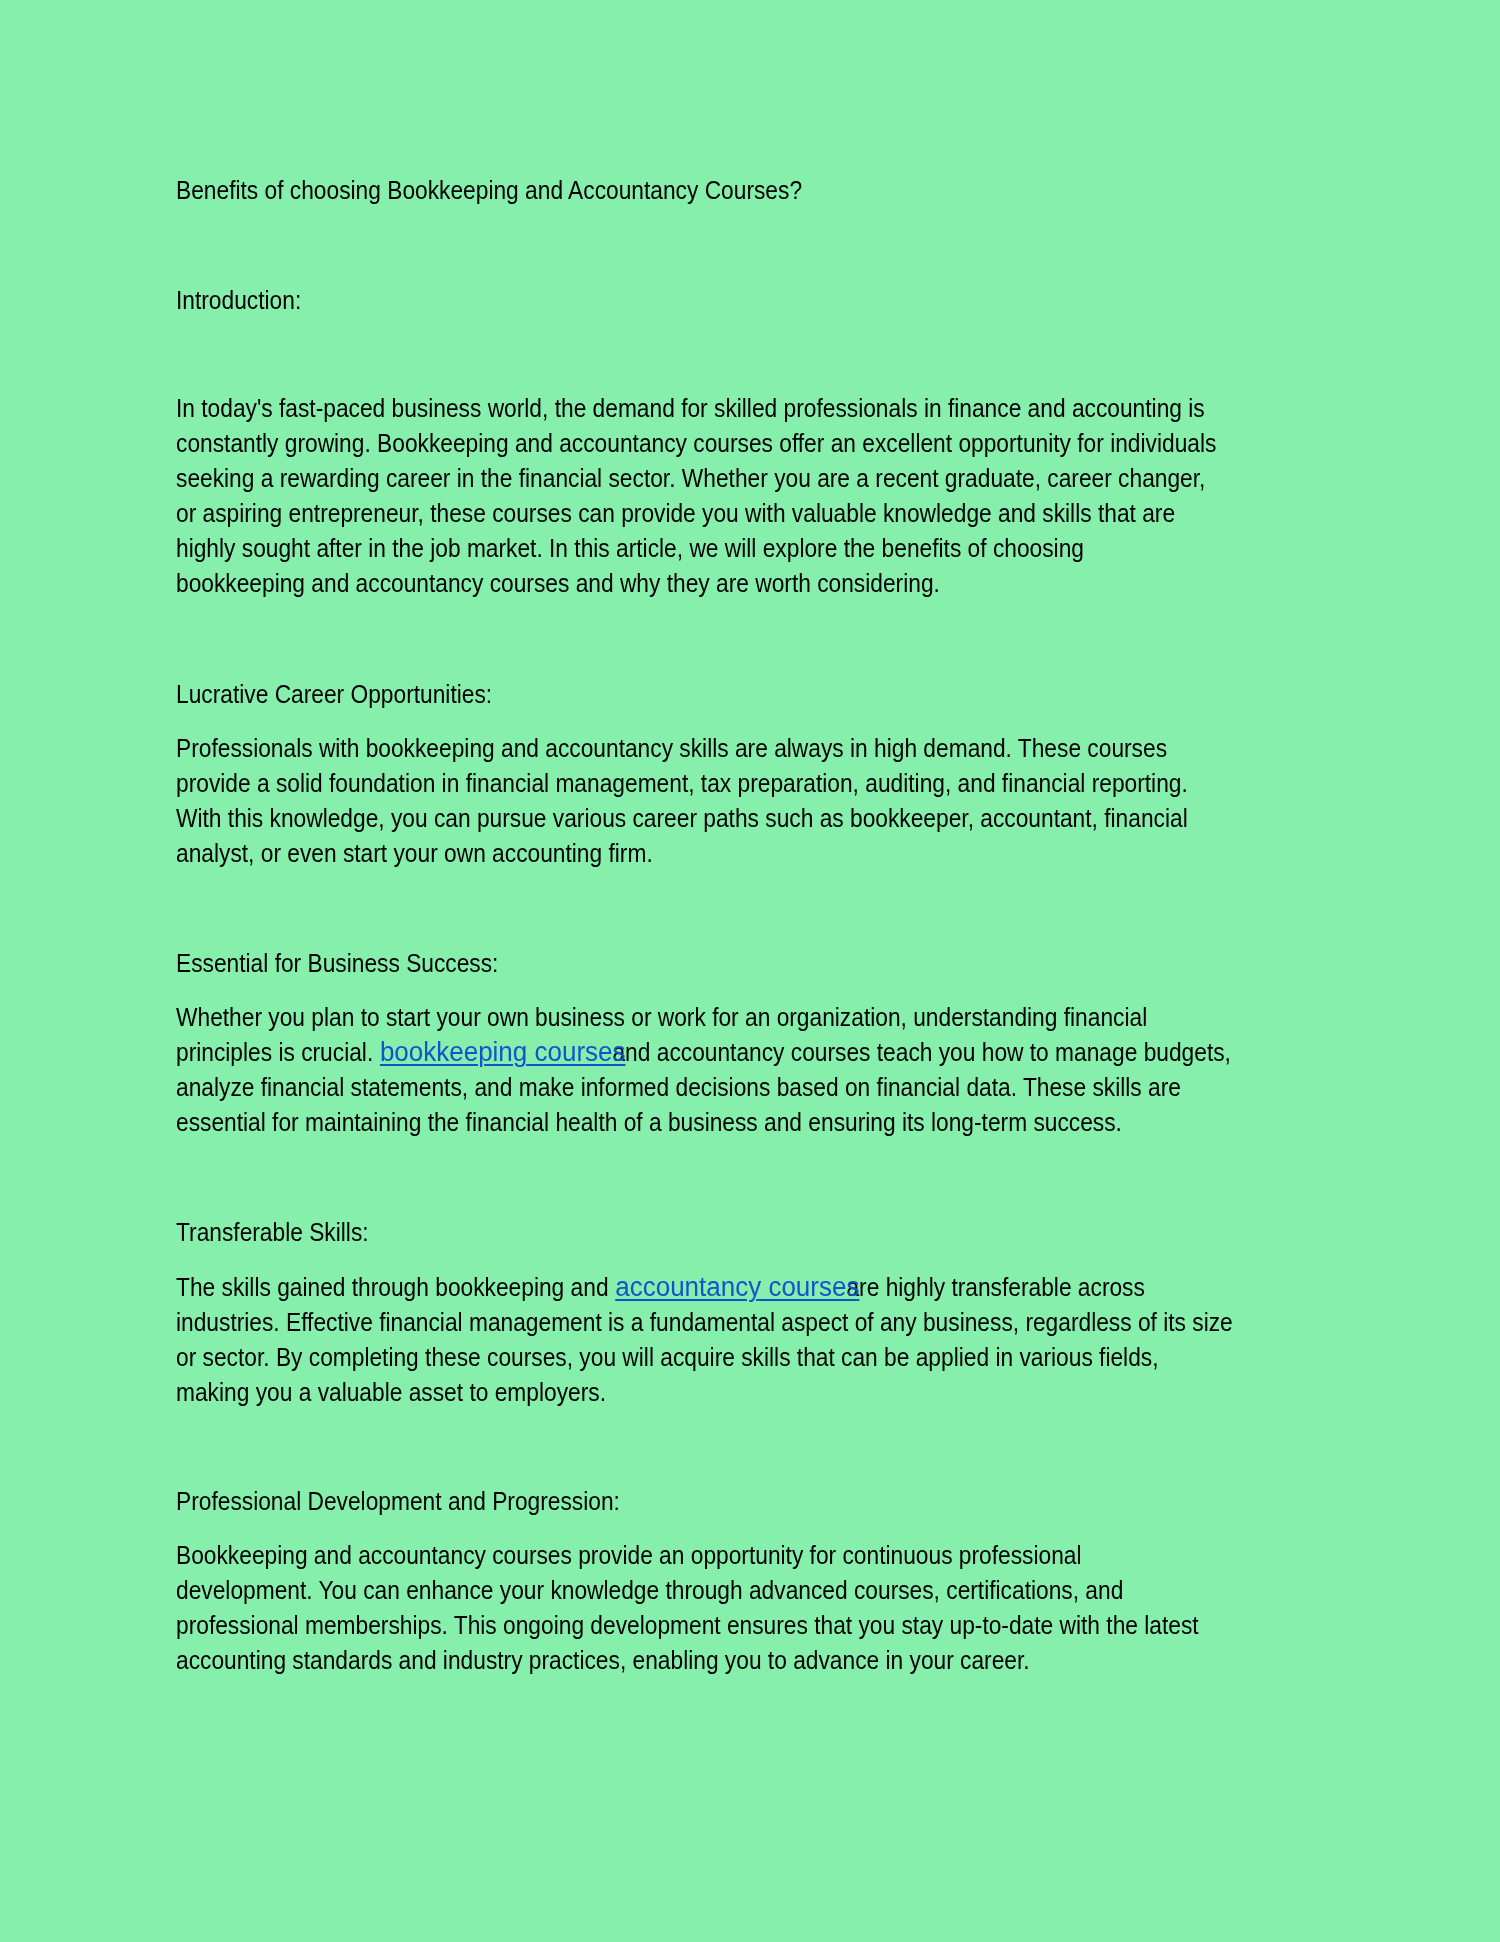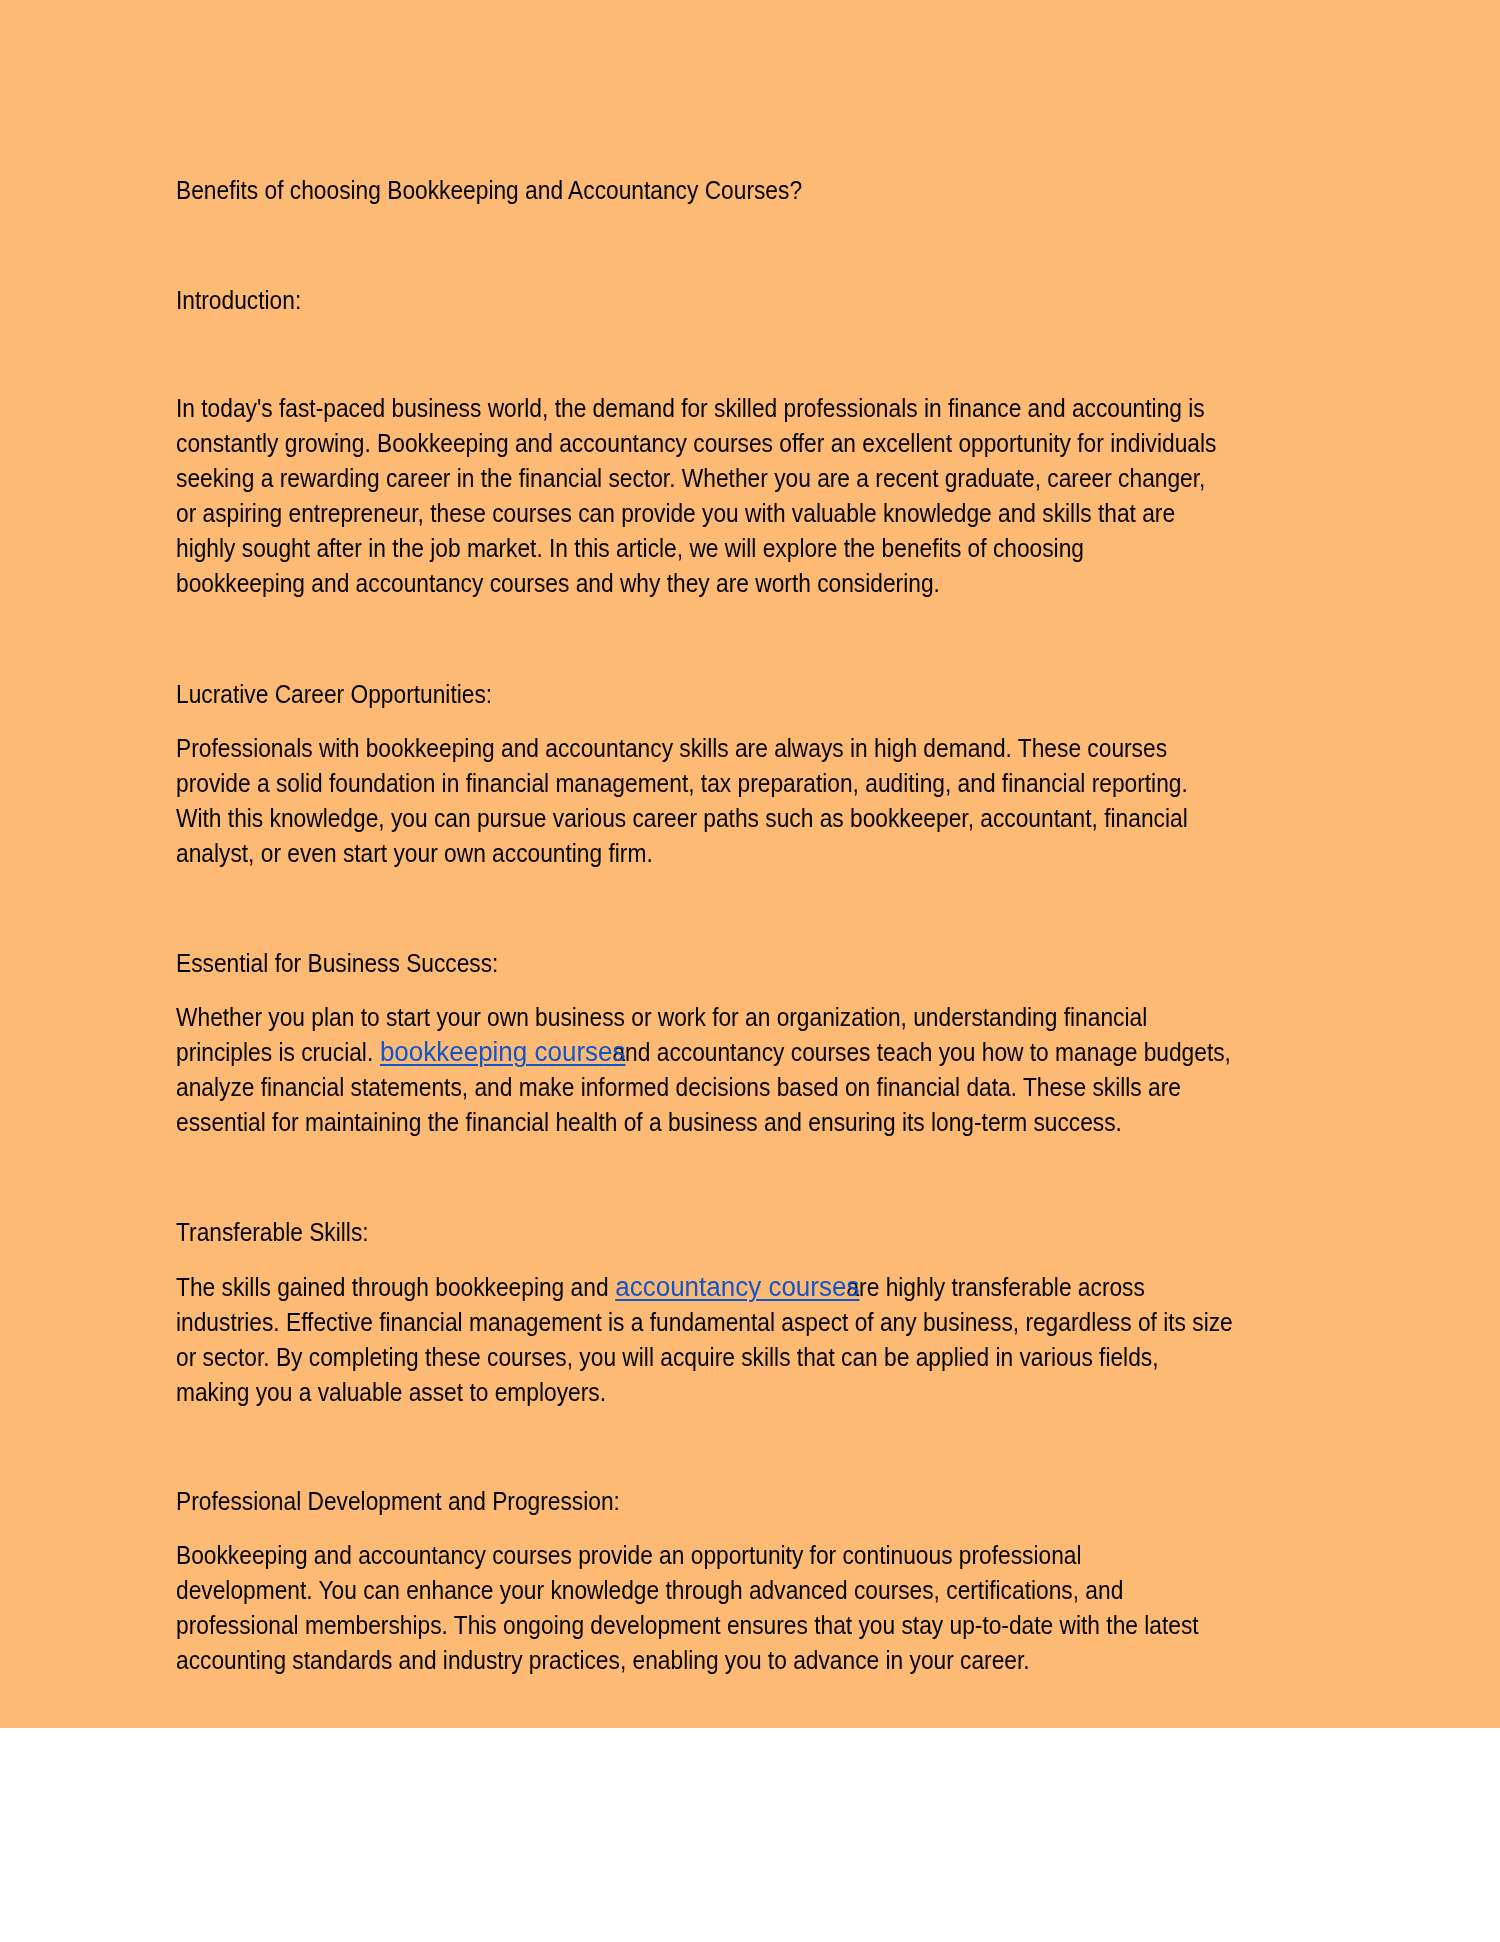--- a/index.html
+++ b/index.html
@@ -1,19 +1,19 @@
 <!DOCTYPE html>
 <html><head>
 <meta charset="utf-8">
 <style>
   html, body { margin: 0; padding: 0; background: #ffffff; }
   body { width: 1500px; height: 1942px; position: relative; overflow: hidden; }
   .page {
-    position: absolute; left: 0; top: 0; width: 1500px; height: 1728px;
-    background: #fdba74;
+    position: absolute; left: 0; top: 0; width: 1500px; height: 1942px;
+    background: #86efac;
     font-family: "Liberation Sans", sans-serif;
     color: #000000;
   }
   .line {
     position: absolute;
     left: 176px;
     white-space: nowrap;
     font-size: 26px;
     line-height: 35px;
     height: 35px;

